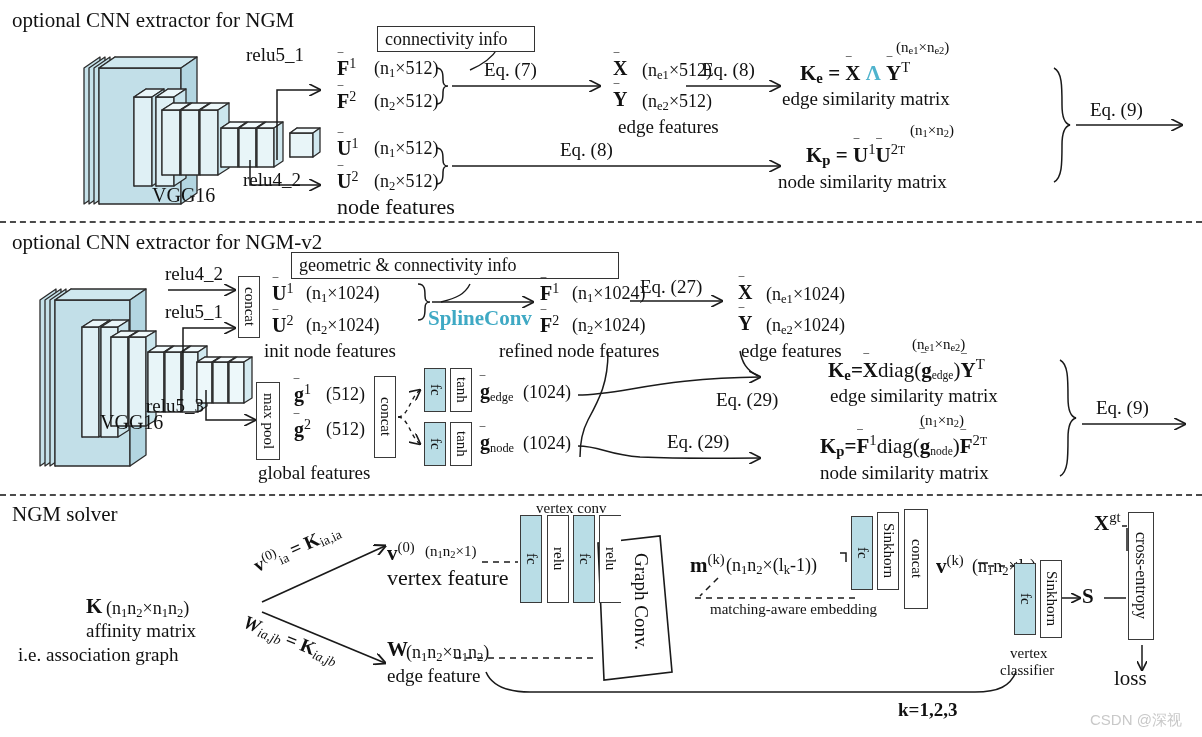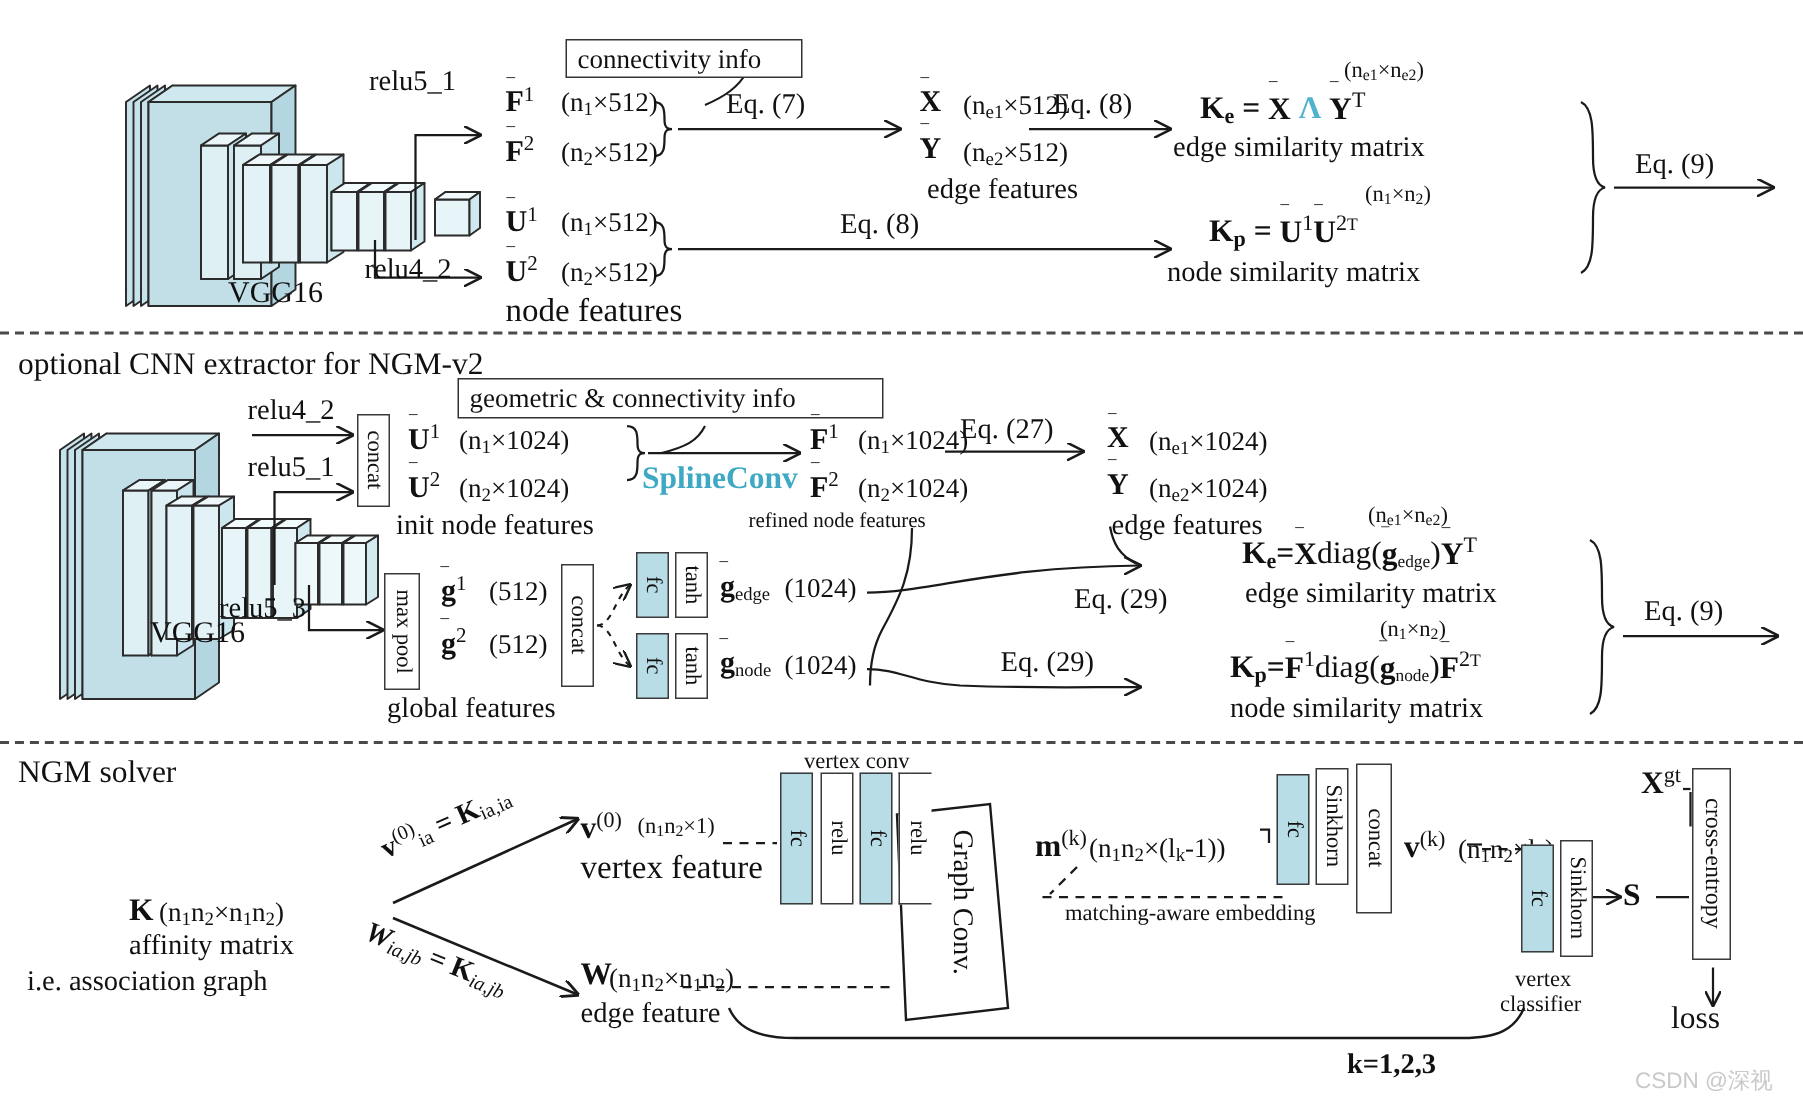--- a/index.html
+++ b/index.html
@@ -248,20 +248,21 @@
     <path d="M1127,551 L1127,528" fill="none" stroke="#1a1a1a" stroke-width="1.5"></path>
     <path d="M1122,526 L1127,526" fill="none" stroke="#1a1a1a" stroke-width="1.5"></path>
     <path d="M1142,645 L1142,670" fill="none" stroke="#1a1a1a" stroke-width="1.5" marker-end="url(#ahs)"></path>
 
     <path d="M486,672 C492,686 506,692 530,692 L975,692 C999,692 1010,686 1016,672" fill="none" stroke="#1a1a1a" stroke-width="1.6"></path>
   </svg>
 
   <div class="divider" style="top:221px"></div>
   <div class="divider" style="top:494px"></div>
 
+  <div class="t" style="left:12px;top:10px;font-size:21px">optional CNN extractor for NGM</div>
   <div class="t" style="left:152px;top:185px;font-size:20px">VGG16</div>
   <div class="t" style="left:246px;top:45px;font-size:19px">relu5_1</div>
   <div class="t" style="left:243px;top:170px;font-size:19px">relu4_2</div>
 
   <div class="box" style="left:377px;top:26px;width:158px;height:26px">
     <div class="t" style="left:7px;top:3px;font-size:18px">connectivity info</div>
   </div>
 
   <div class="t" style="left:337px;top:57px;font-size:20px">
     <span style="position:relative;"><span style="position:absolute;left:1px;top:-5px;font-size:15px;">‾</span><b>F</b></span><span class="sup">1</span>
@@ -336,21 +337,21 @@
   <div class="vbox" style="left:450px;top:422px;width:22px;height:44px">
     <span style="font-size:15px">tanh</span>
   </div>
   <svg class="ov">
     <g fill="none" stroke="#1a1a1a" stroke-width="1.4" stroke-dasharray="4 4">
       <path d="M398,417 C408,417 410,398 420,390" marker-end="url(#ah)"></path>
       <path d="M398,417 C408,417 410,436 420,444" marker-end="url(#ah)"></path>
     </g>
   </svg>
 
-  <div class="box" style="left:305px;top:252px;width:284px;height:27px">
+  <div class="box" style="left:291px;top:252px;width:328px;height:27px">
     <div class="t" style="left:7px;top:3px;font-size:18px">geometric &amp; connectivity info</div>
   </div>
 
   <div class="t" style="left:272px;top:282px;font-size:20px">
     <span style="position:relative;"><span style="position:absolute;left:1px;top:-5px;font-size:15px;">‾</span><b>U</b></span><span class="sup">1</span>
   </div>
   <div class="t" style="left:306px;top:284px;font-size:18px">(n<span class="sub">1</span>×1024)</div>
   <div class="t" style="left:272px;top:314px;font-size:20px">
     <span style="position:relative;"><span style="position:absolute;left:1px;top:-5px;font-size:15px;">‾</span><b>U</b></span><span class="sup">2</span>
   </div>
@@ -360,21 +361,21 @@
   <div class="t bld" style="left:428px;top:308px;font-size:21px;color:#3fa9c4">SplineConv</div>
 
   <div class="t" style="left:540px;top:282px;font-size:20px">
     <span style="position:relative;"><span style="position:absolute;left:1px;top:-5px;font-size:15px;">‾</span><b>F</b></span><span class="sup">1</span>
   </div>
   <div class="t" style="left:572px;top:284px;font-size:18px">(n<span class="sub">1</span>×1024)</div>
   <div class="t" style="left:540px;top:314px;font-size:20px">
     <span style="position:relative;"><span style="position:absolute;left:1px;top:-5px;font-size:15px;">‾</span><b>F</b></span><span class="sup">2</span>
   </div>
   <div class="t" style="left:572px;top:316px;font-size:18px">(n<span class="sub">2</span>×1024)</div>
-  <div class="t" style="left:499px;top:341px;font-size:14px">refined node features</div>
+  <div class="t" style="left:499px;top:341px;font-size:19px">refined node features</div>
 
   <div class="t" style="left:294px;top:383px;font-size:20px">
     <span style="position:relative;"><span style="position:absolute;left:0px;top:-5px;font-size:15px;">‾</span><b>g</b></span><span class="sup">1</span>
   </div>
   <div class="t" style="left:326px;top:385px;font-size:18px">(512)</div>
   <div class="t" style="left:294px;top:418px;font-size:20px">
     <span style="position:relative;"><span style="position:absolute;left:0px;top:-5px;font-size:15px;">‾</span><b>g</b></span><span class="sup">2</span>
   </div>
   <div class="t" style="left:326px;top:420px;font-size:18px">(512)</div>
   <div class="t" style="left:258px;top:463px;font-size:19px">global features</div>

